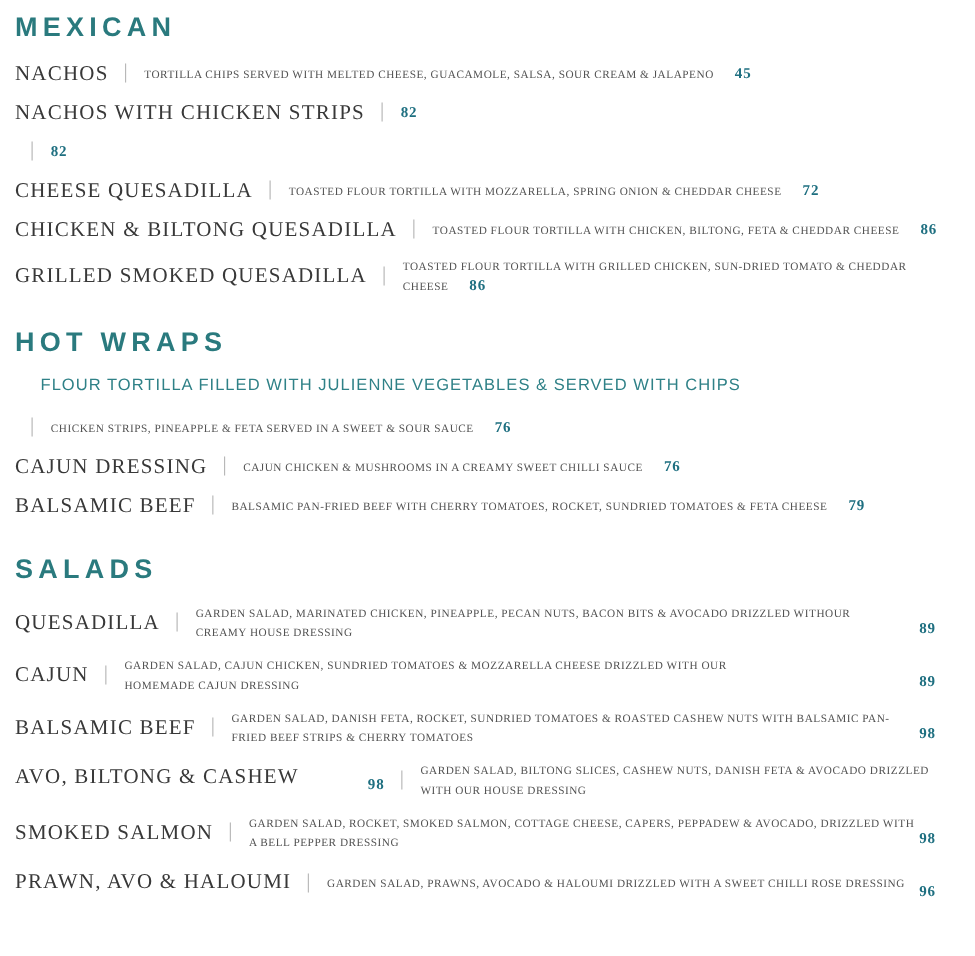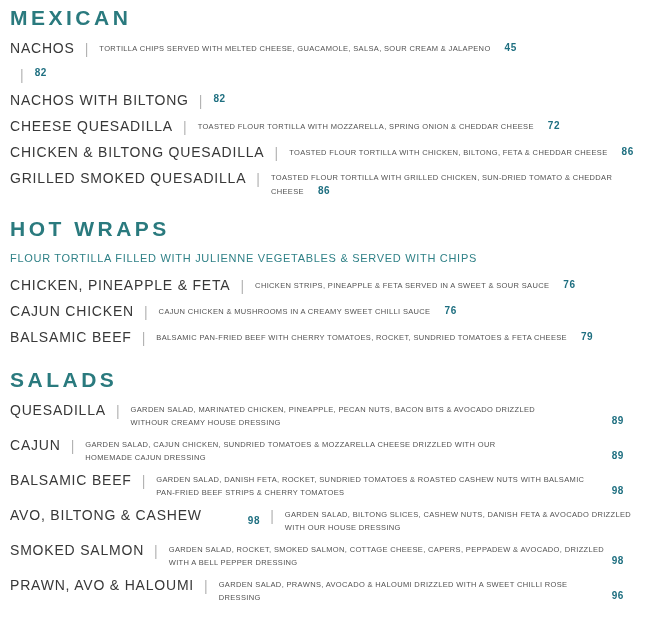--- a/index.html
+++ b/index.html
@@ -14,37 +14,38 @@
     font-family: "Liberation Sans", sans-serif;
   }
   .menu {
     padding: 8px 12px 0 10px;
   }
   .menu-section { margin: 0; }
   .sec-1 { margin-top: 21px; }
   .sec-2 { margin-top: 24px; }
   .section-title {
     color: #2a7a7e;
-    font-size: 21px;
+    font-size: 18px;
     font-weight: bold;
     letter-spacing: 3.5px;
     line-height: 20px;
     margin: 0 0 13px 0;
   }
   .section-subtitle {
     color: #2f8187;
     font-size: 11px;
     letter-spacing: 0.7px;
     line-height: 13px;
-    margin: 0 0 13px 0;
+    margin: 0 0 13px 17px;
   }
   .menu-item {
     display: flex;
-    align-items: flex-start;
+    align-items: center;
     margin-bottom: 10px;
+    font-family: Liberation Serif, serif;
   }
   .sec-2 .menu-item { margin-bottom: 9px; }
   .item-name {
     font-size: 14px;
     color: #383838;
     letter-spacing: 0.8px;
     line-height: 15px;
     white-space: nowrap;
   }
   .divider-pipe {
@@ -87,25 +88,25 @@
 
 <main class="menu">
     <section class="menu-section sec-0">
       <h2 class="section-title">MEXICAN</h2>
       <div class="menu-item">
         <span class="item-name">NACHOS</span>
         <span class="divider-pipe">|</span>
         <span class="item-desc"><span>TORTILLA CHIPS SERVED WITH MELTED CHEESE, GUACAMOLE, SALSA, SOUR CREAM &amp; JALAPENO</span><span class="item-price inline">45</span></span>
       </div>
       <div class="menu-item">
+        <span class="item-name">NACHOS WITH CHICKEN STRIPS</span>
         <span class="divider-pipe">|</span>
         <span class="item-price">82</span>
       </div>
       <div class="menu-item">
-        <span class="item-name">NACHOS WITH BILTONG</span>
         <span class="divider-pipe">|</span>
         <span class="item-price">82</span>
       </div>
       <div class="menu-item">
         <span class="item-name">CHEESE QUESADILLA</span>
         <span class="divider-pipe">|</span>
         <span class="item-desc"><span>TOASTED FLOUR TORTILLA WITH MOZZARELLA, SPRING ONION &amp; CHEDDAR CHEESE</span><span class="item-price inline">72</span></span>
       </div>
       <div class="menu-item">
         <span class="item-name">CHICKEN &amp; BILTONG QUESADILLA</span>
@@ -115,26 +116,25 @@
       <div class="menu-item">
         <span class="item-name">GRILLED SMOKED QUESADILLA</span>
         <span class="divider-pipe">|</span>
         <span class="item-desc"><span>TOASTED FLOUR TORTILLA WITH GRILLED CHICKEN, SUN-DRIED TOMATO &amp; CHEDDAR CHEESE</span><span class="item-price inline">86</span></span>
       </div>
     </section>
     <section class="menu-section sec-1">
       <h2 class="section-title">HOT WRAPS</h2>
       <p class="section-subtitle">FLOUR TORTILLA FILLED WITH JULIENNE VEGETABLES &amp; SERVED WITH CHIPS</p>
       <div class="menu-item">
-        <span class="item-name">CHICKEN, PINEAPPLE &amp; FETA</span>
         <span class="divider-pipe">|</span>
         <span class="item-desc"><span>CHICKEN STRIPS, PINEAPPLE &amp; FETA SERVED IN A SWEET &amp; SOUR SAUCE</span><span class="item-price inline">76</span></span>
       </div>
       <div class="menu-item">
-        <span class="item-name">CAJUN CHICKEN</span>
+        <span class="item-name">CAJUN DRESSING</span>
         <span class="divider-pipe">|</span>
         <span class="item-desc"><span>CAJUN CHICKEN &amp; MUSHROOMS IN A CREAMY SWEET CHILLI SAUCE</span><span class="item-price inline">76</span></span>
       </div>
       <div class="menu-item">
         <span class="item-name">BALSAMIC BEEF</span>
         <span class="divider-pipe">|</span>
         <span class="item-desc"><span>BALSAMIC PAN-FRIED BEEF WITH CHERRY TOMATOES, ROCKET, SUNDRIED TOMATOES &amp; FETA CHEESE</span><span class="item-price inline">79</span></span>
       </div>
     </section>
     <section class="menu-section sec-2">

